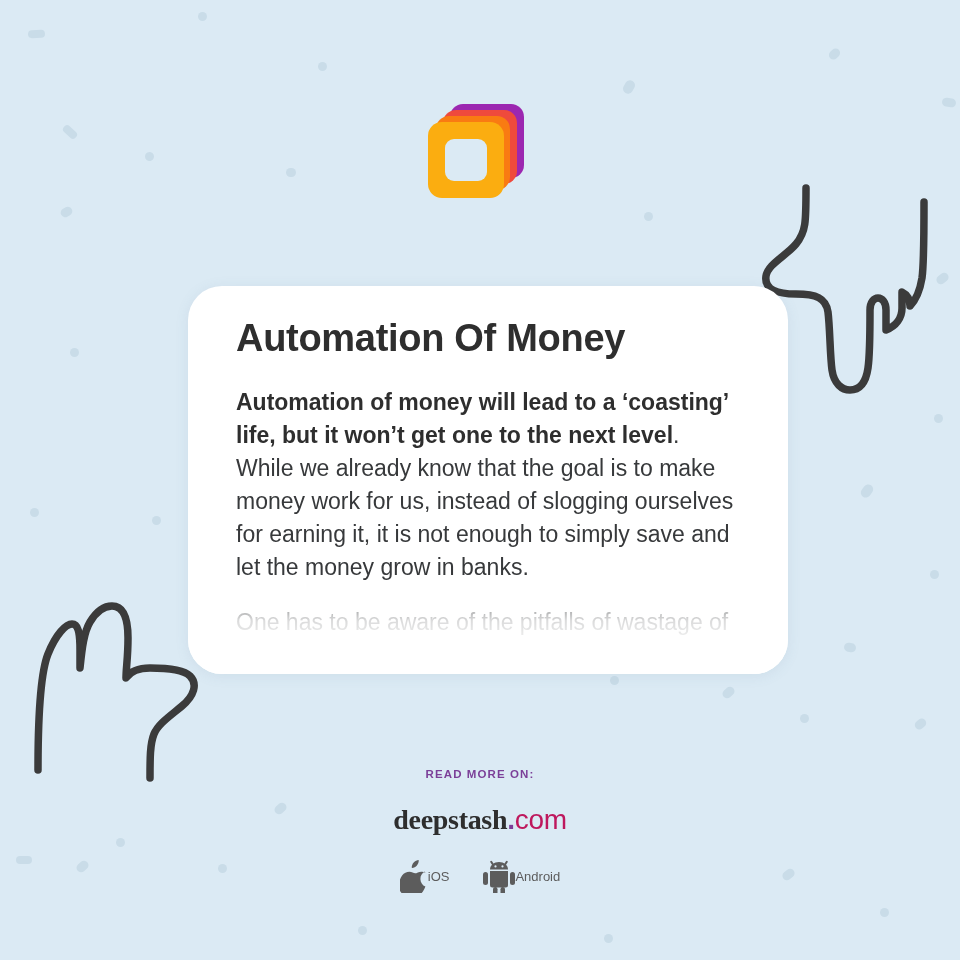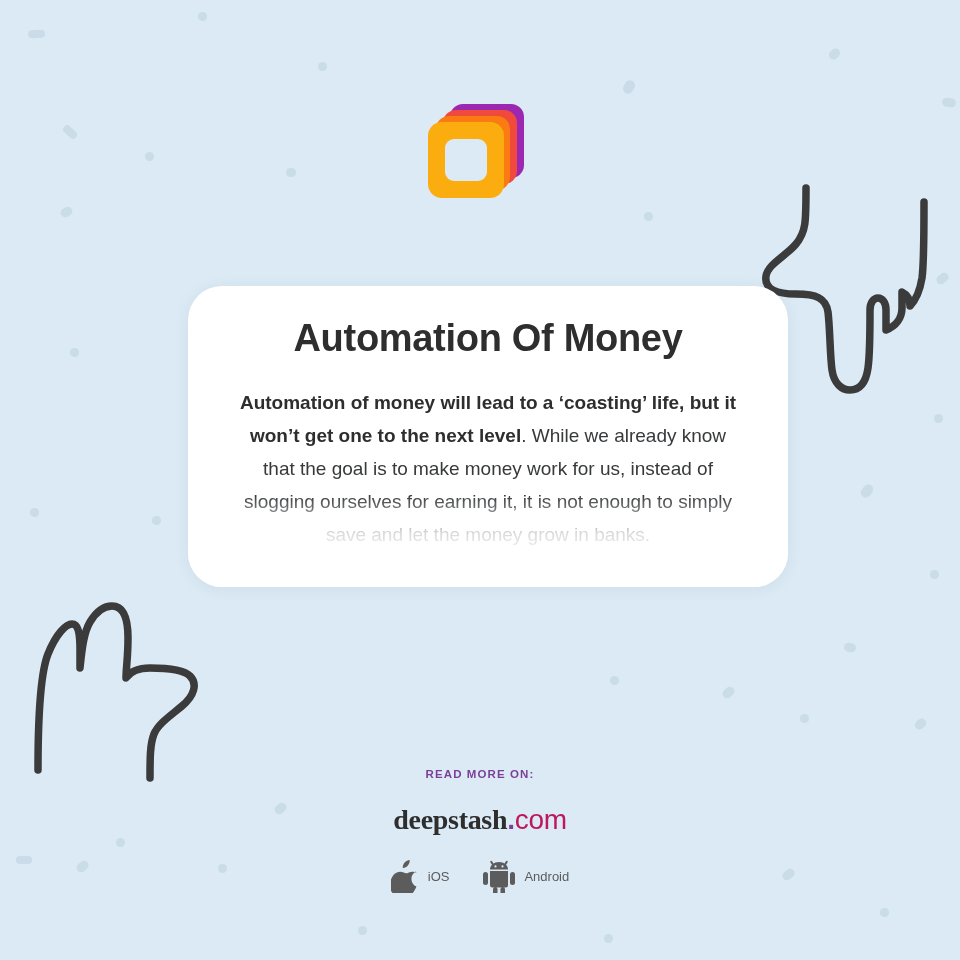--- a/index.html
+++ b/index.html
@@ -72,40 +72,39 @@
     background: #dbeaf4;
     border-radius: 9px;
   }
 
   
   #card {
     position: absolute;
     left: 188px;
     top: 286px;
     width: 600px;
-    height: 301px;
+    height: 388px;
     background: #ffffff;
     border-radius: 34px;
     overflow: hidden;
     box-shadow: 0 2px 14px rgba(90, 120, 145, 0.10);
-    text-align: center;
   }
   #card-inner {
     padding: 32px 48px 0 48px;
   }
   #card-title {
     font-size: 38px;
     font-weight: bold;
     color: #2e2e2e;
     letter-spacing: -0.3px;
     margin: 0 0 26px 0;
     line-height: 1.1;
   }
   #card-body {
-    font-size: 19px;
+    font-size: 23px;
     line-height: 33px;
     color: #37393b;
     margin: 0;
   }
   #card-body .lead {
     font-weight: bold;
     color: #2e2e2e;
   }
   #card-faded {
     font-size: 23px;
@@ -155,21 +154,20 @@
   #stores {
     margin-top: 24px;
     display: flex;
     justify-content: center;
     align-items: center;
     gap: 34px;
   }
   .store {
     display: flex;
     align-items: center;
-    gap: 9px;
   }
   .store-label {
     font-size: 13px;
     color: #5c5c5c;
   }
   .store-icon { display: block; }
 </style>
 </head>
 <body>
 

